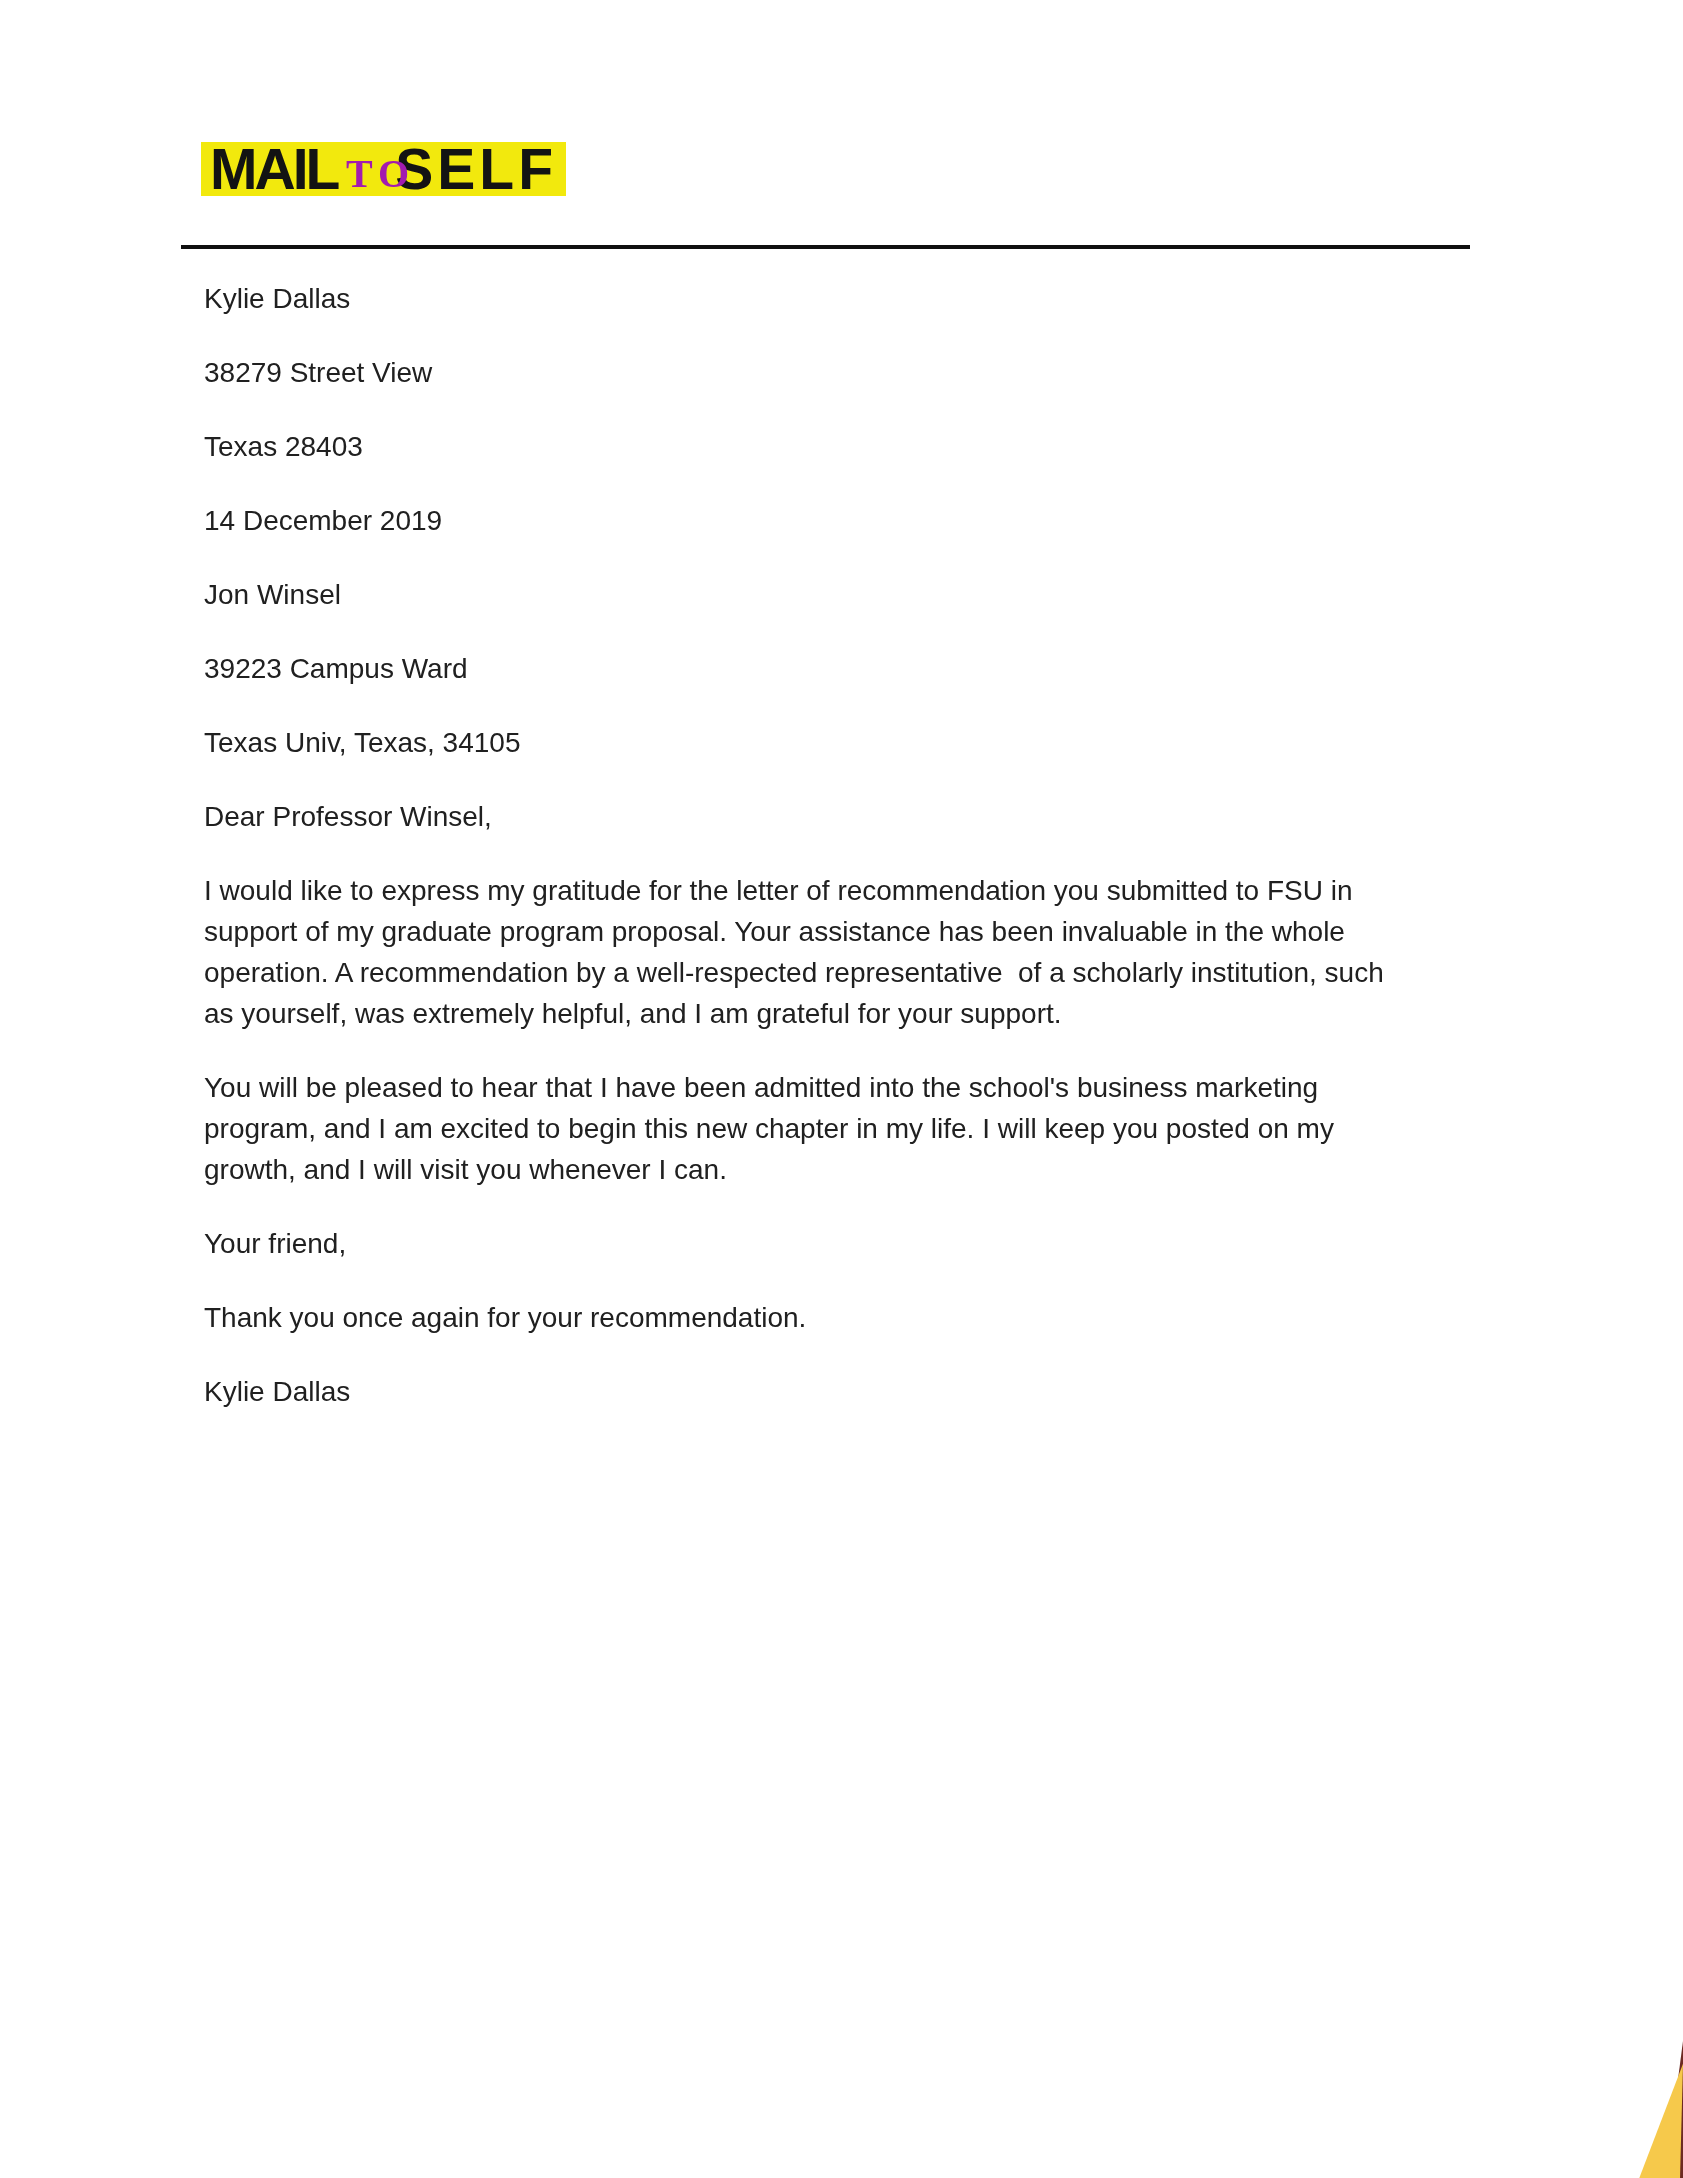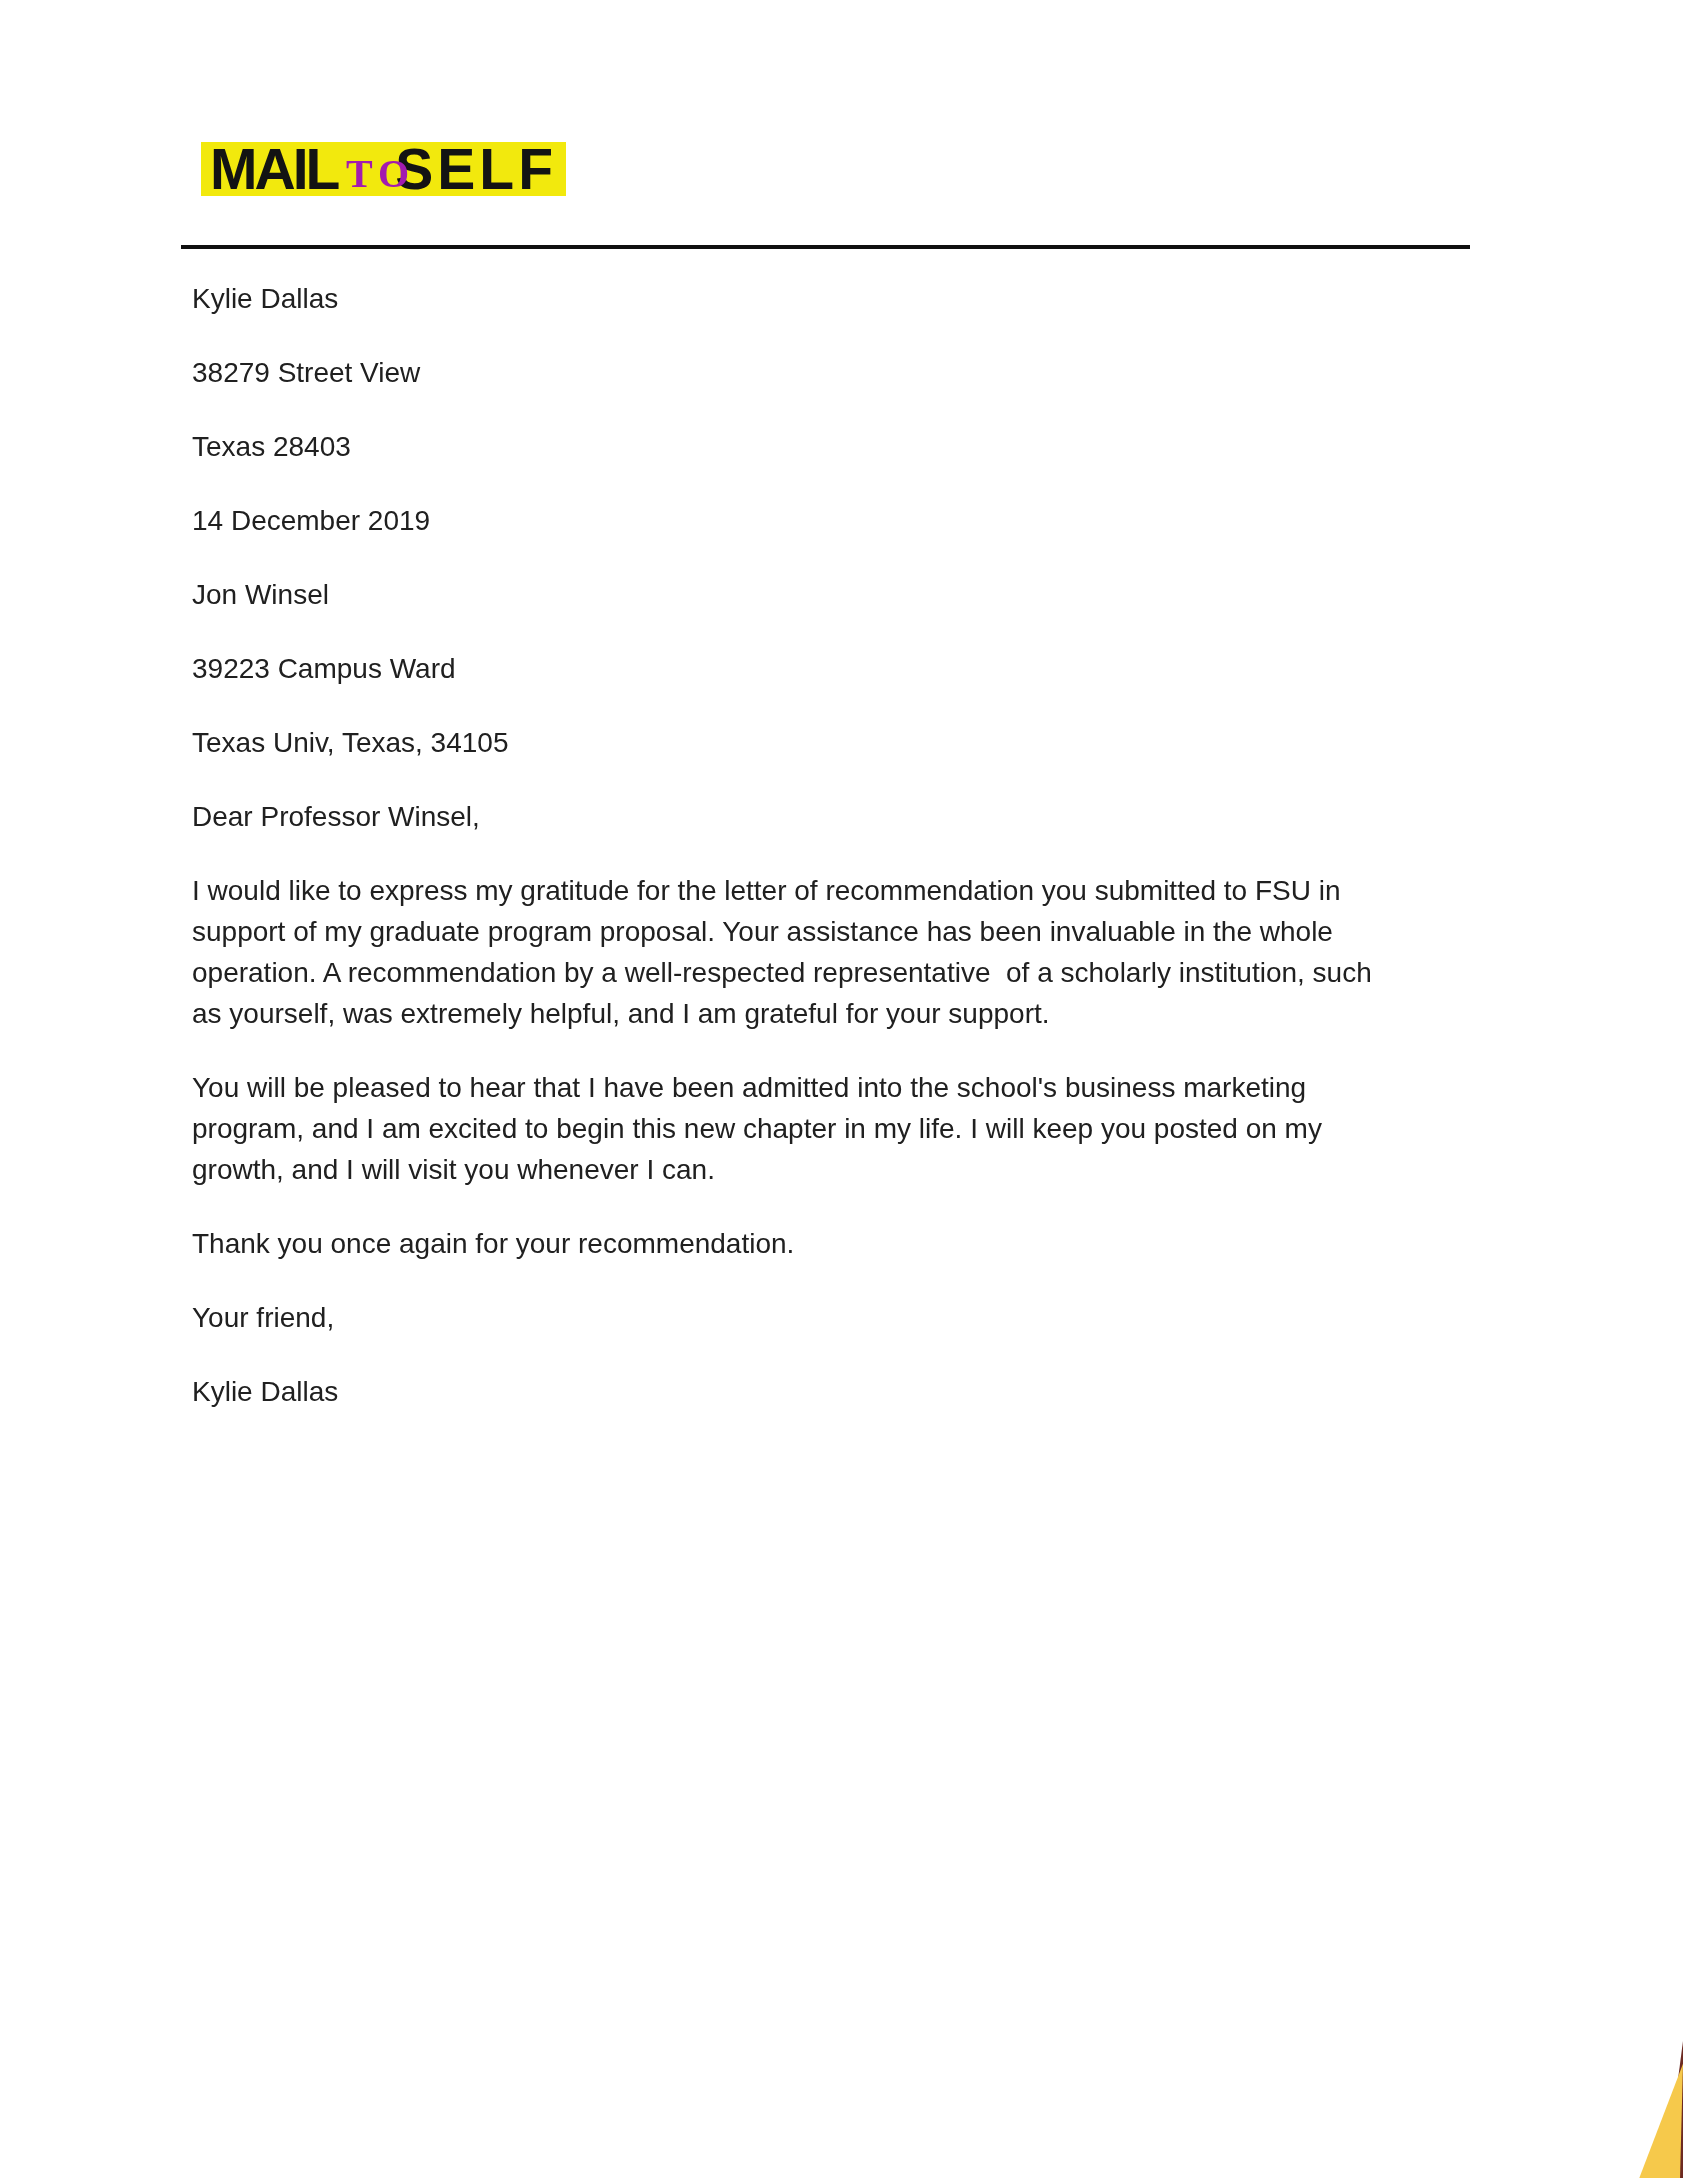--- a/index.html
+++ b/index.html
@@ -61,21 +61,21 @@
     left: 181px;
     top: 245px;
     width: 1289px;
     height: 4px;
     background: #0f0f0f;
   }
 
   
   .content {
     position: absolute;
-    left: 192px;
+    left: 204px;
     top: 278px;
     width: 1317px;
   }
   .content p {
     margin: 0 0 33px 0;
     font-size: 28px;
     line-height: 41px;
     white-space: pre-wrap;
   }
 
@@ -111,22 +111,22 @@
     <p>39223 Campus Ward</p>
     <p>Texas Univ, Texas, 34105</p>
     <p>Dear Professor Winsel,</p>
     <p>I would like to express my gratitude for the letter of recommendation you submitted to FSU in
 support of my graduate program proposal. Your assistance has been invaluable in the whole
 operation. A recommendation by a well-respected representative  of a scholarly institution, such
 as yourself, was extremely helpful, and I am grateful for your support.</p>
     <p>You will be pleased to hear that I have been admitted into the school's business marketing
 program, and I am excited to begin this new chapter in my life. I will keep you posted on my
 growth, and I will visit you whenever I can.</p>
+    <p>Your friend,</p>
     <p>Thank you once again for your recommendation.</p>
-    <p>Your friend,</p>
     <p>Kylie Dallas</p>
   </div>
 
   <svg class="corner-decoration" viewBox="0 0 150 150" xmlns="http://www.w3.org/2000/svg" aria-hidden="true">
     <polygon points="150,12 150,150 132,150" fill="#6d2a22"></polygon>
     <polygon points="150,35 147,150 106,150" fill="#f6c94b"></polygon>
   </svg>
 
 </div>
 

